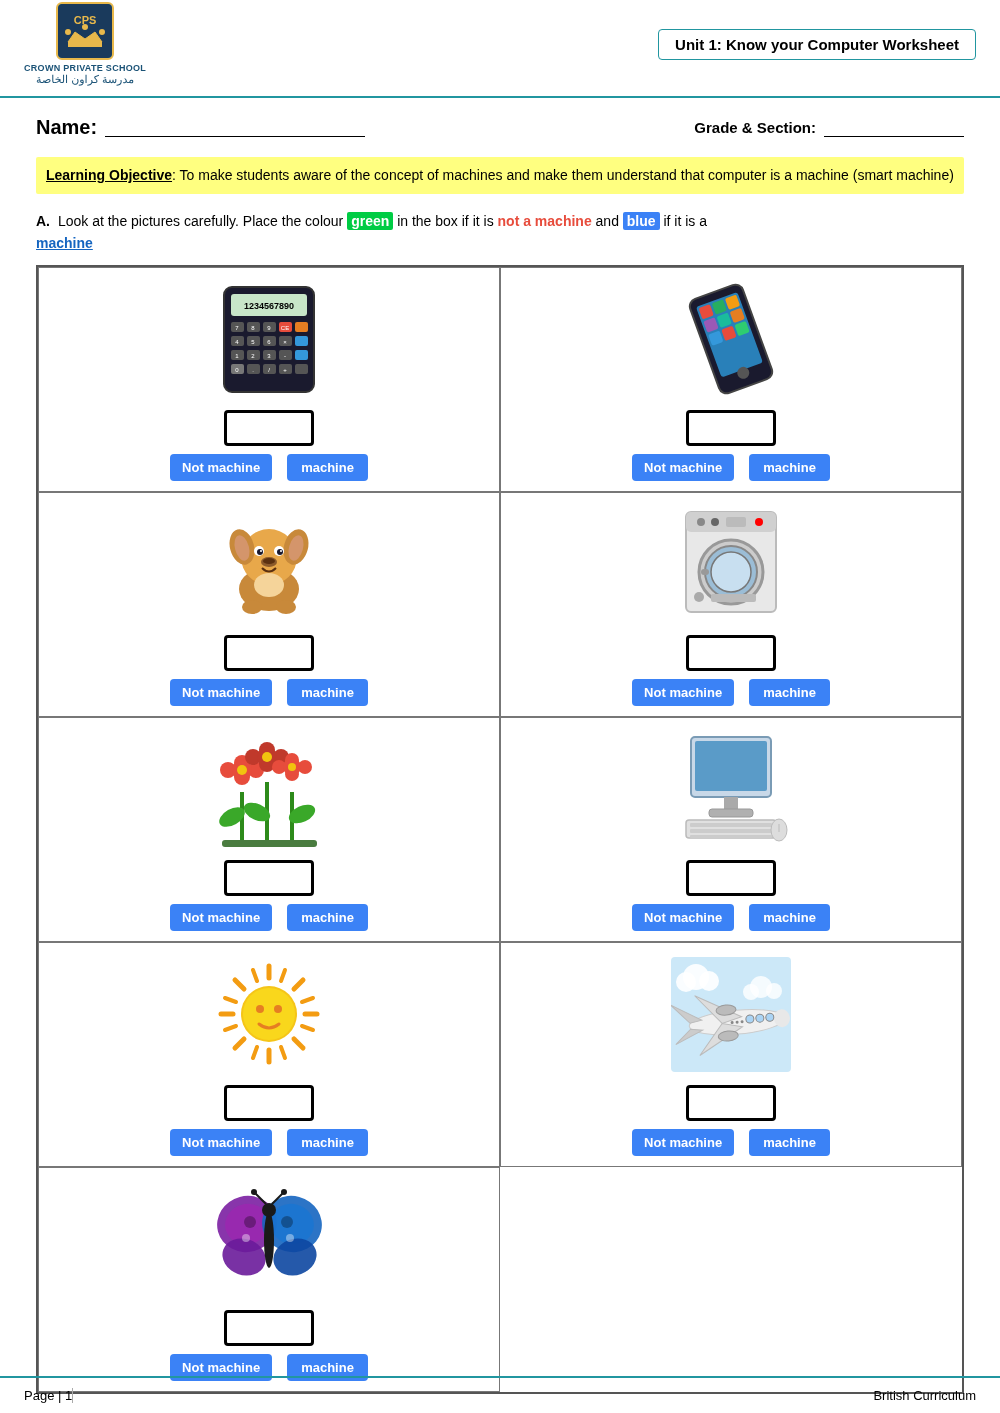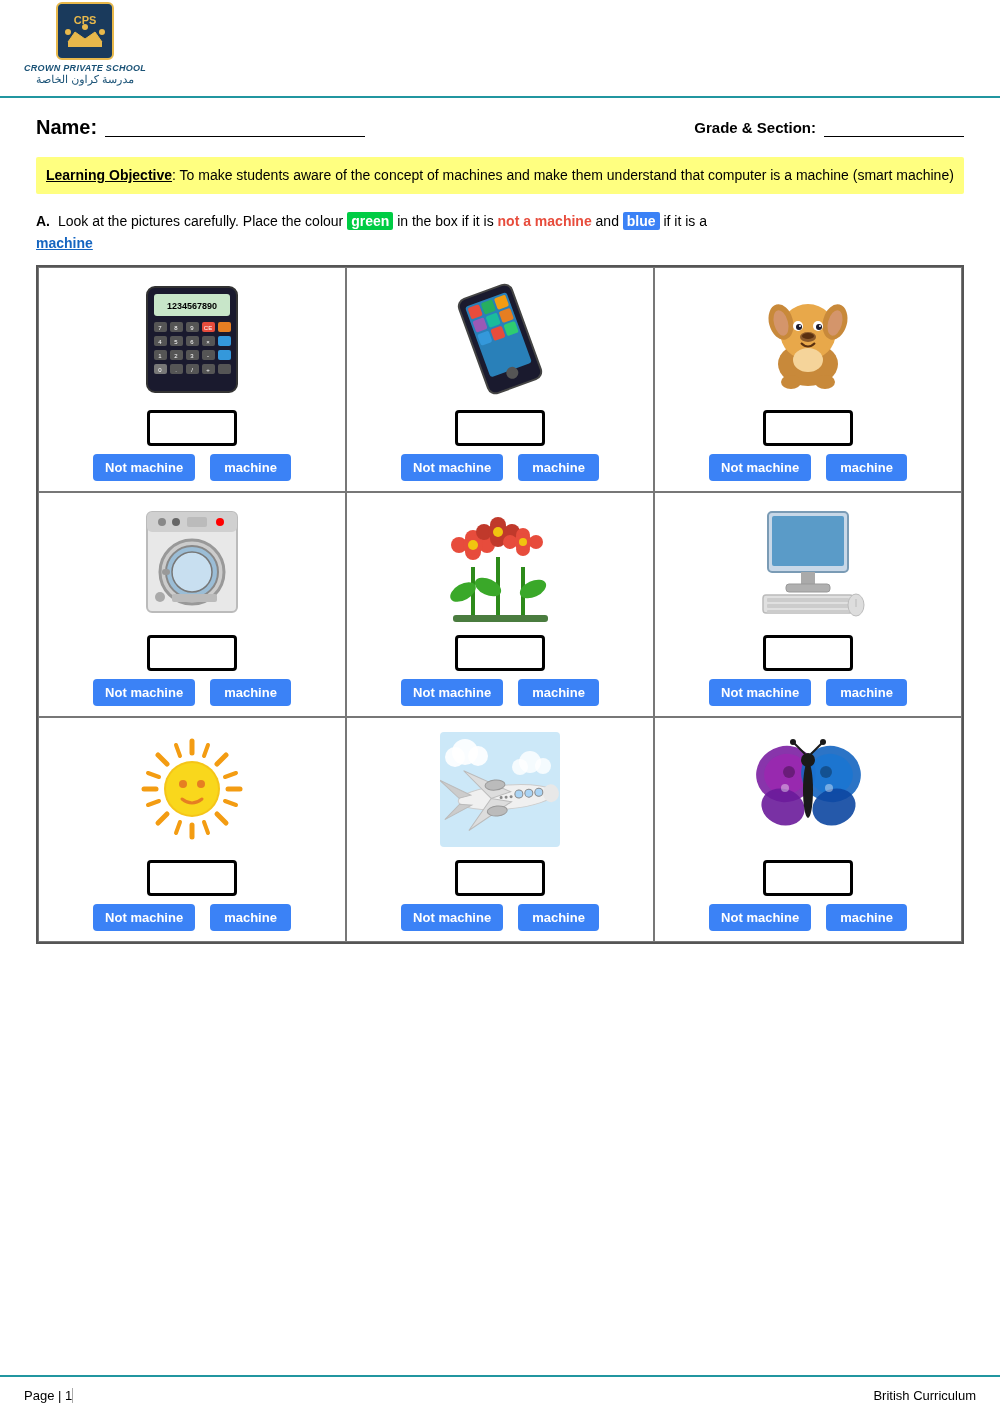--- a/index.html
+++ b/index.html
@@ -40,21 +40,20 @@
       line-height: 1.2;
       border: 2px solid #e8b84b;
     }
     .logo-text-en {
       font-size: 9px;
       font-weight: bold;
       color: #1a5276;
       margin-top: 3px;
       text-align: center;
       letter-spacing: 0.3px;
-      font-style: italic;
     }
     .logo-text-ar {
       font-size: 11px;
       color: #1a5276;
       text-align: center;
     }
     .header-title-box {
       margin-left: auto;
       border: 1.5px solid #2196a0;
       border-radius: 4px;
@@ -143,21 +142,21 @@
       color: #1565c0;
       text-decoration: underline;
       font-weight: bold;
     }
 
     
     .activity-grid {
       margin: 10px 36px 20px 36px;
       border: 2px solid #555;
       display: grid;
-      grid-template-columns: 1fr 1fr 1fr;
+      grid-template-columns: 1fr 1fr;
       grid-template-rows: auto auto auto;
     }
     .grid-cell {
       border: 1px solid #777;
       display: flex;
       flex-direction: column;
       align-items: center;
       padding: 12px 8px 10px 8px;
       min-height: 200px;
     }
@@ -243,20 +242,21 @@
         <polygon points="10,38 17,28 27,35 37,28 44,38" fill="#e8b84b" stroke="#e8b84b" stroke-width="1"></polygon>
         <rect x="10" y="38" width="34" height="5" fill="#e8b84b"></rect>
         <circle cx="10" cy="28" r="3" fill="#e8b84b"></circle>
         <circle cx="27" cy="23" r="3" fill="#e8b84b"></circle>
         <circle cx="44" cy="28" r="3" fill="#e8b84b"></circle>
       </svg>
     </div>
     <div class="logo-text-en">CROWN PRIVATE SCHOOL</div>
     <div class="logo-text-ar">مدرسة كراون الخاصة</div>
   </div>
+  <div class="header-title-box">Unit 1: Know your Computer Worksheet</div>
 </div>
 
 <div class="name-row">
   <span class="name-label">Name:</span>
   <span class="name-line"></span>
   <span class="grade-label">Grade &amp; Section:</span>
   <span class="grade-line"></span>
 </div>
 
 <div class="objective-box">

